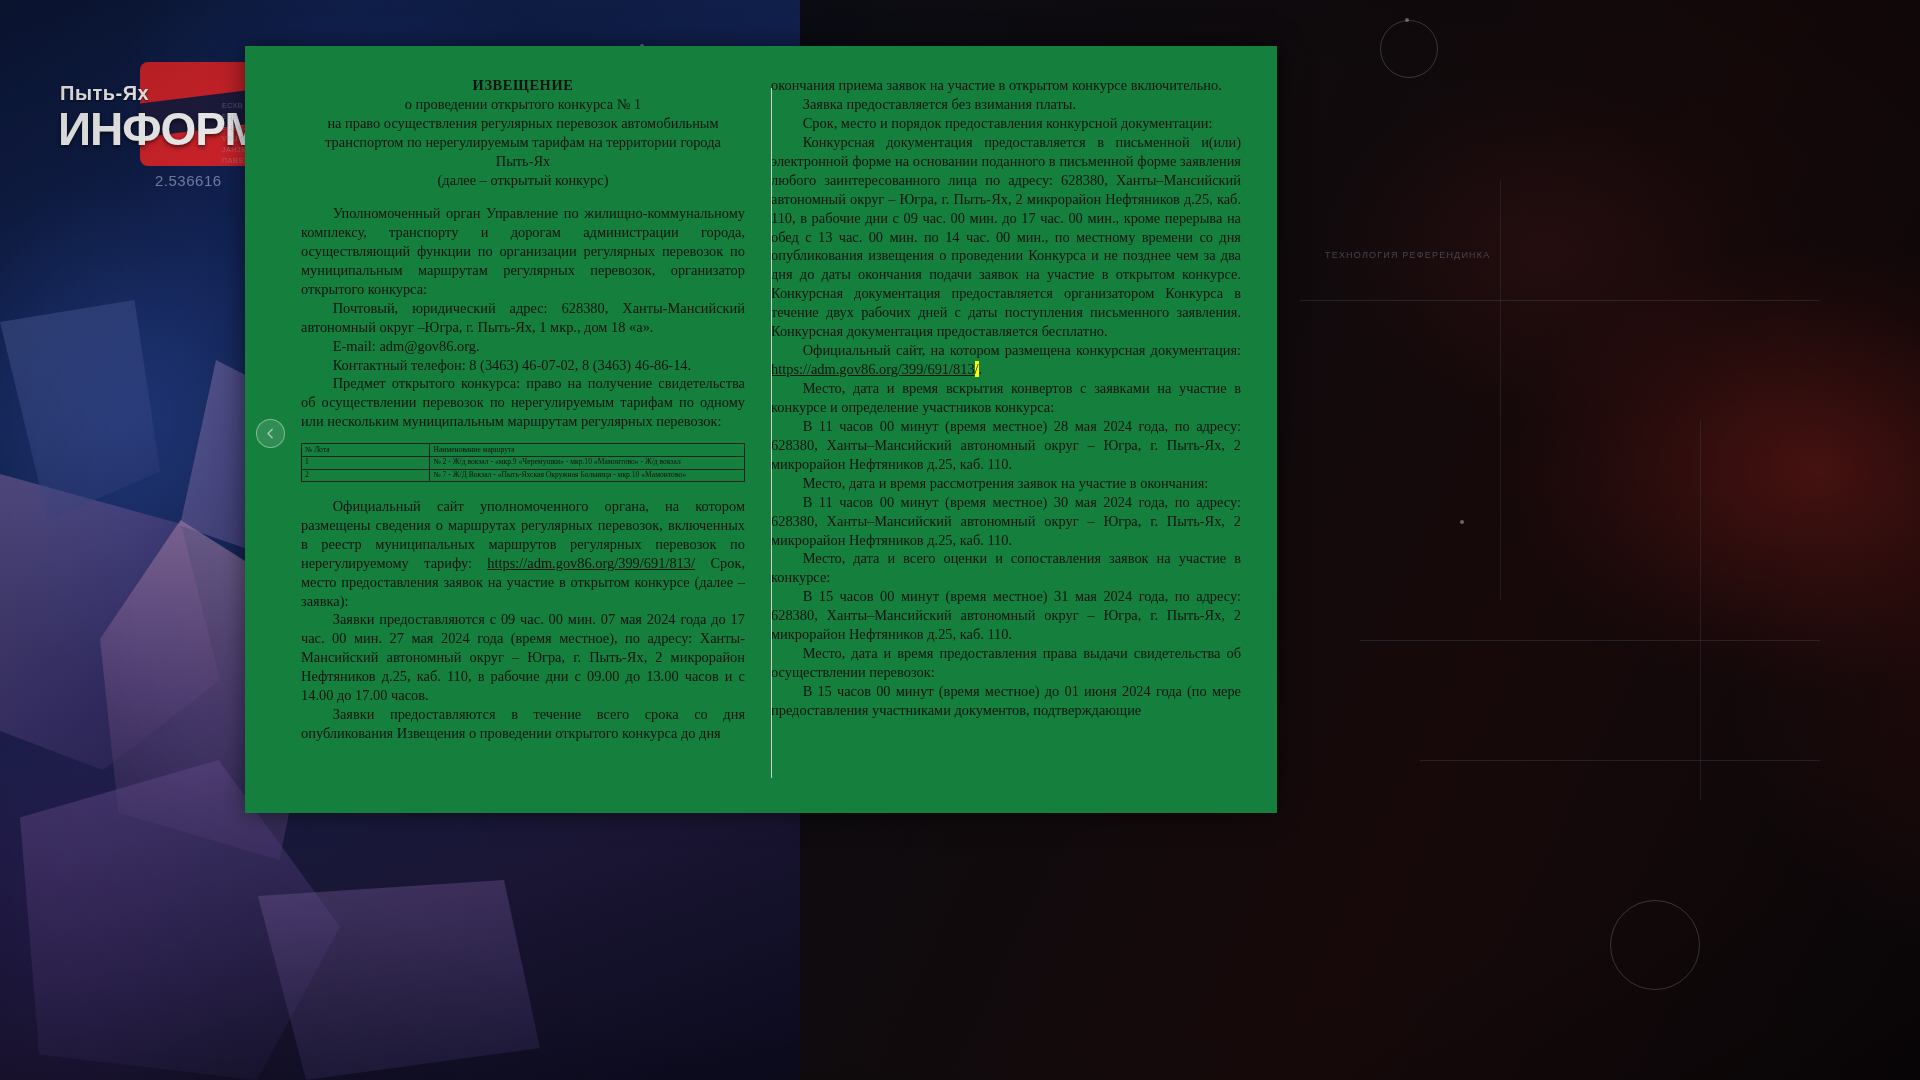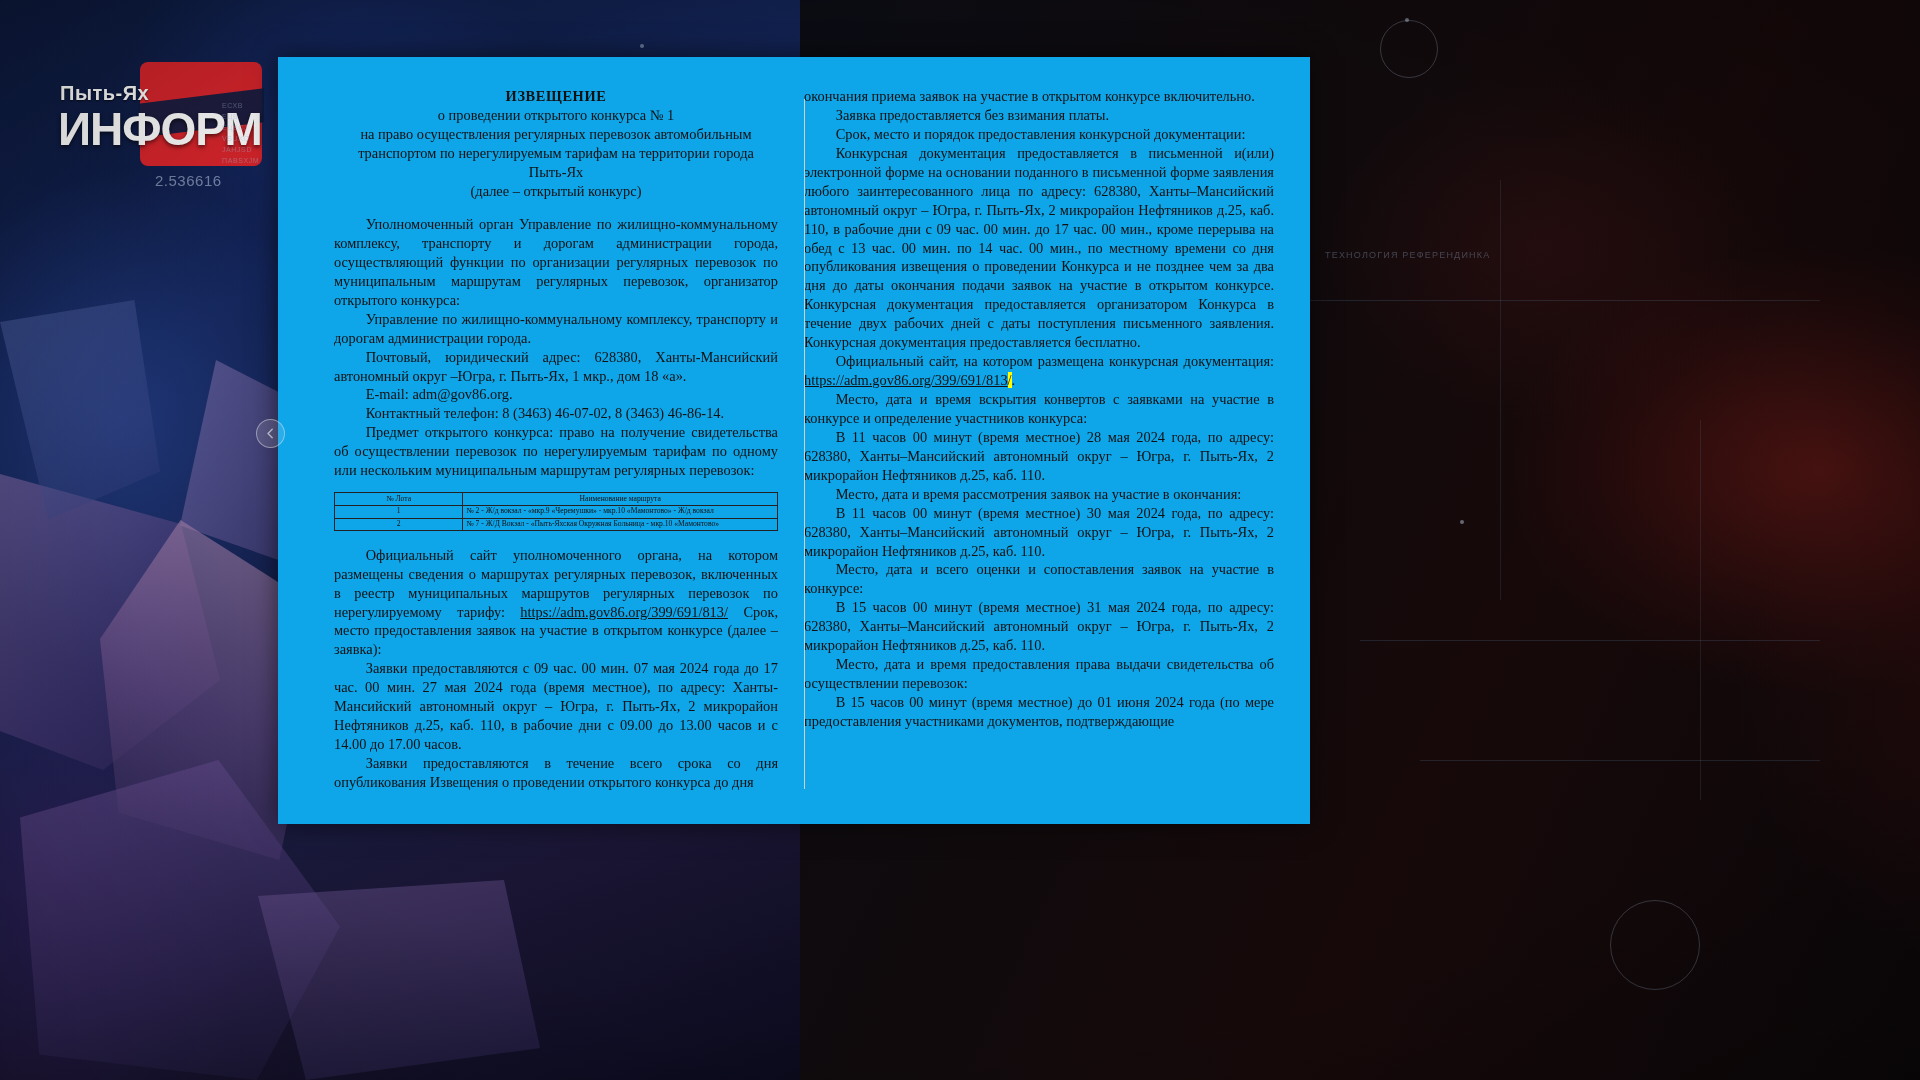--- a/index.html
+++ b/index.html
@@ -104,26 +104,25 @@
   }
   .ticker-col {
     position: absolute; left: 222px; top: 100px;
     font-family: "Liberation Sans", sans-serif; font-size: 7px;
     line-height: 11px; color: rgba(175,195,225,0.40);
     letter-spacing: .6px;
   }
 
   
   #page {
-    position: absolute; left: 245px; top: 57px;
+    position: absolute; left: 245px; top: 46px;
     width: 1032px; height: 767px;
-    background: #0ea5e9;
+    background: #15803d;
     box-shadow: 0 0 24px rgba(0,0,0,0.55);
     overflow: hidden;
-    margin-left: 33px;
   }
   #page-inner {
     position: absolute; inset: 0;
     padding: 30px 34px 10px 56px;
     display: flex; gap: 0;
   }
   .col {
     width: 470px;
     font-size: 14.4px;
     line-height: 1.315;
@@ -146,21 +145,21 @@
   .hl { background: #ffff00; }
 
   
   table.routes {
     width: 100%; border-collapse: collapse;
     margin: 12px 0 0 0;
     font-size: 7.6px; line-height: 1.15;
     font-family: "Liberation Serif", serif;
   }
   table.routes th, table.routes td {
-    border: 1px solid #222; padding: 1.5px 3px; text-align: center;
+    border: 1px solid #222; padding: 1.5px 3px; 
     font-weight: normal; color: #111;
   }
   table.routes td.lot, table.routes th.lot { width: 29%; }
   table.routes td.name { text-align: left; }
 
   
   #gutter {
     position: absolute; left: 526px; top: 42px;
     width: 1px; height: 690px; background: #cfcfcf;
   }
@@ -227,21 +226,20 @@
     <div class="col left">
 
       <p class="doc flush center title">ИЗВЕЩЕНИЕ</p>
       <p class="doc flush center">о проведении открытого конкурса № 1</p>
       <p class="doc flush center">на право осуществления регулярных перевозок автомобильным</p>
       <p class="doc flush center">транспортом по нерегулируемым тарифам на территории города</p>
       <p class="doc flush center">Пыть-Ях</p>
       <p class="doc flush center">(далее – открытый конкурс)</p>
 
       <p class="doc gap">Уполномоченный орган Управление по жилищно-коммунальному комплексу, транспорту и дорогам администрации города, осуществляющий функции по организации регулярных перевозок по муниципальным маршрутам регулярных перевозок, организатор открытого конкурса:</p>
-      <p class="doc">Управление по жилищно-коммунальному комплексу, транспорту и дорогам администрации города.</p>
       <p class="doc">Почтовый, юридический адрес: 628380, Ханты-Мансийский автономный округ –Югра, г. Пыть-Ях, 1 мкр., дом 18 «а».</p>
       <p class="doc">E-mail: adm@gov86.org.</p>
       <p class="doc">Контактный телефон: 8 (3463) 46-07-02, 8 (3463) 46-86-14.</p>
       <p class="doc">Предмет открытого конкурса: право на получение свидетельства об осуществлении перевозок по нерегулируемым тарифам по одному или нескольким муниципальным маршрутам регулярных перевозок:</p>
 
       <table class="routes">
         <thead>
           <tr>
             <th class="lot">№ Лота</th>
             <th class="name">Наименование маршрута</th>

